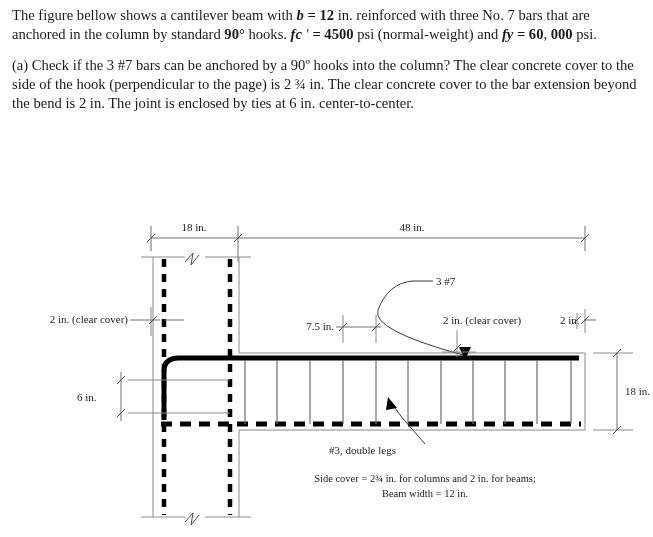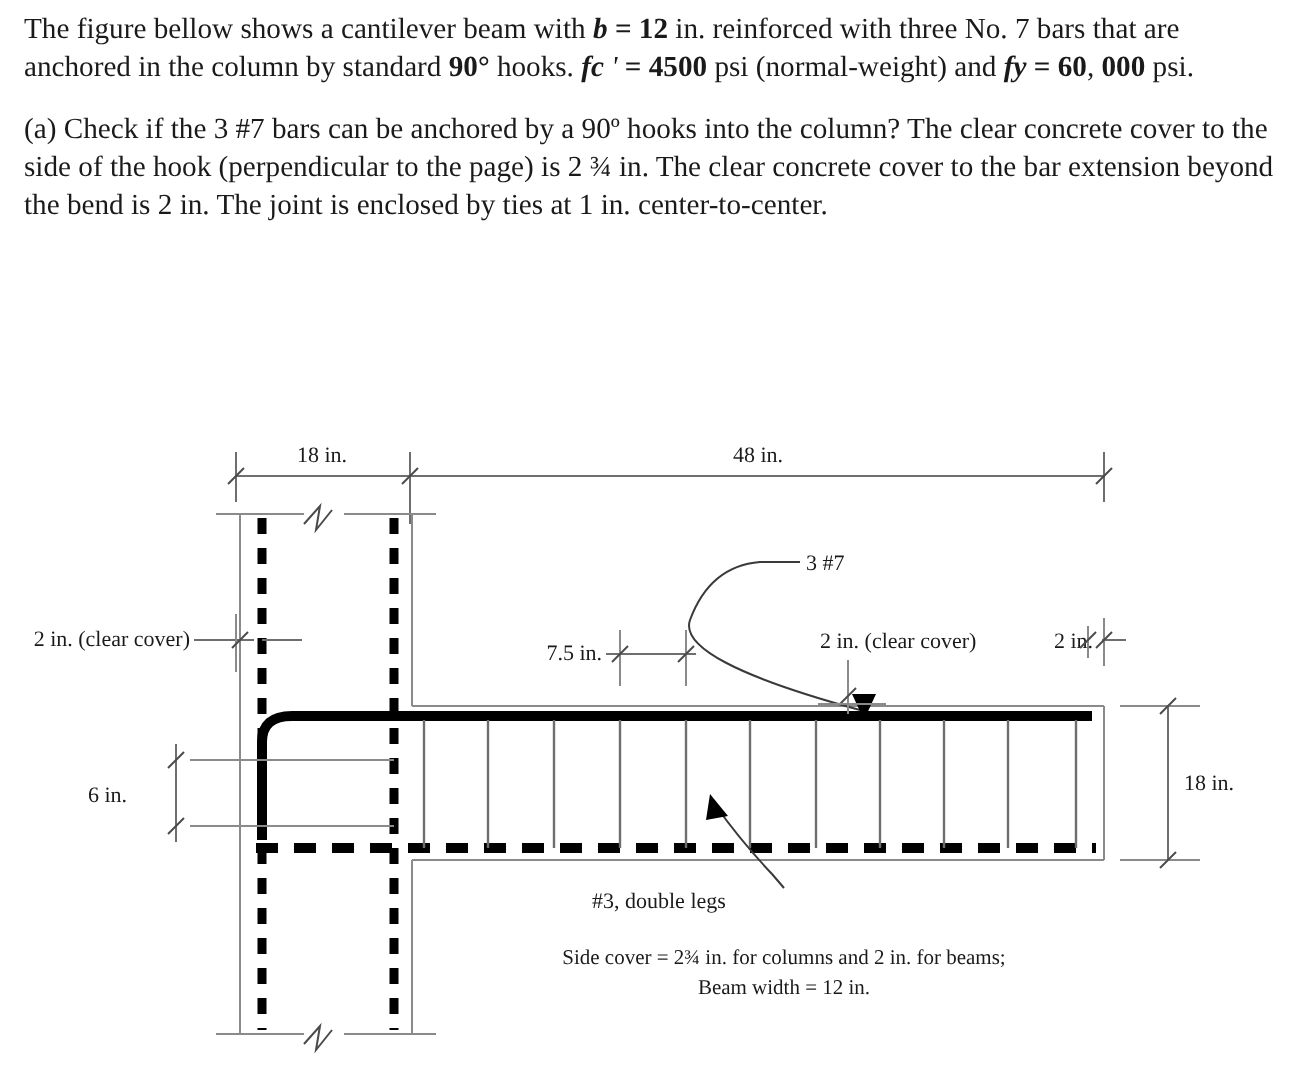--- a/index.html
+++ b/index.html
@@ -35,20 +35,21 @@
   .b { font-weight: bold; }
   .bi { font-weight: bold; font-style: italic; }
   .i { font-style: italic; }
 
   #figure {
     position: absolute;
     left: 0;
     top: 205px;
     width: 517px;
     height: 332px;
+    padding-left: 33px;
   }
 
   svg { display: block; }
 
   .fig-label {
     font-family: "Liberation Serif", "DejaVu Serif", serif;
     font-size: 11px;
     fill: #1a1a1a;
   }
   .fig-label-sm {
@@ -57,21 +58,21 @@
     fill: #1a1a1a;
   }
 </style>
 </head>
 <body>
 
 <div id="problem-text">
   <p class="para tight">
     <span id="intro-rich"><span>The figure bellow shows a cantilever beam with </span><span class="bi">b</span><span class="b"> = </span><span class="b">12</span><span> in. reinforced with three No. 7 bars that are anchored in the column by standard </span><span class="b">90°</span><span> hooks. </span><span class="bi">fc</span><span class="i"> '</span><span class="b"> = </span><span class="b">4500</span><span> psi (normal-weight) and </span><span class="bi">fy</span><span class="b"> = </span><span class="b">60</span><span>, </span><span class="b">000</span><span> psi.</span></span>
   </p>
-  <p class="para">(a) Check if the 3 #7 bars can be anchored by a 90º hooks into the column? The clear concrete cover to the side of the hook (perpendicular to the page) is 2 ¾ in. The clear concrete cover to the bar extension beyond the bend is 2 in. The joint is enclosed by ties at 1 in. center-to-center.</p>
+  <p class="para">(a) Check if the 3 #7 bars can be anchored by a 90º hooks into the column? The clear concrete cover to the side of the hook (perpendicular to the page) is 2 ¾ in. The clear concrete cover to the bar extension beyond the bend is 2 in. The joint is enclosed by ties at 6 in. center-to-center.</p>
 </div>
 
 <div id="figure">
 <svg width="653" height="332" viewBox="0 0 653 332" xmlns="http://www.w3.org/2000/svg">
 
   <g>
 
     <line x1="118" y1="21" x2="118" y2="46" stroke="#6e6e6e" stroke-width="1"></line>
     <line x1="205" y1="21" x2="205" y2="57" stroke="#6e6e6e" stroke-width="1"></line>
     <line x1="552" y1="21" x2="552" y2="46" stroke="#6e6e6e" stroke-width="1"></line>

